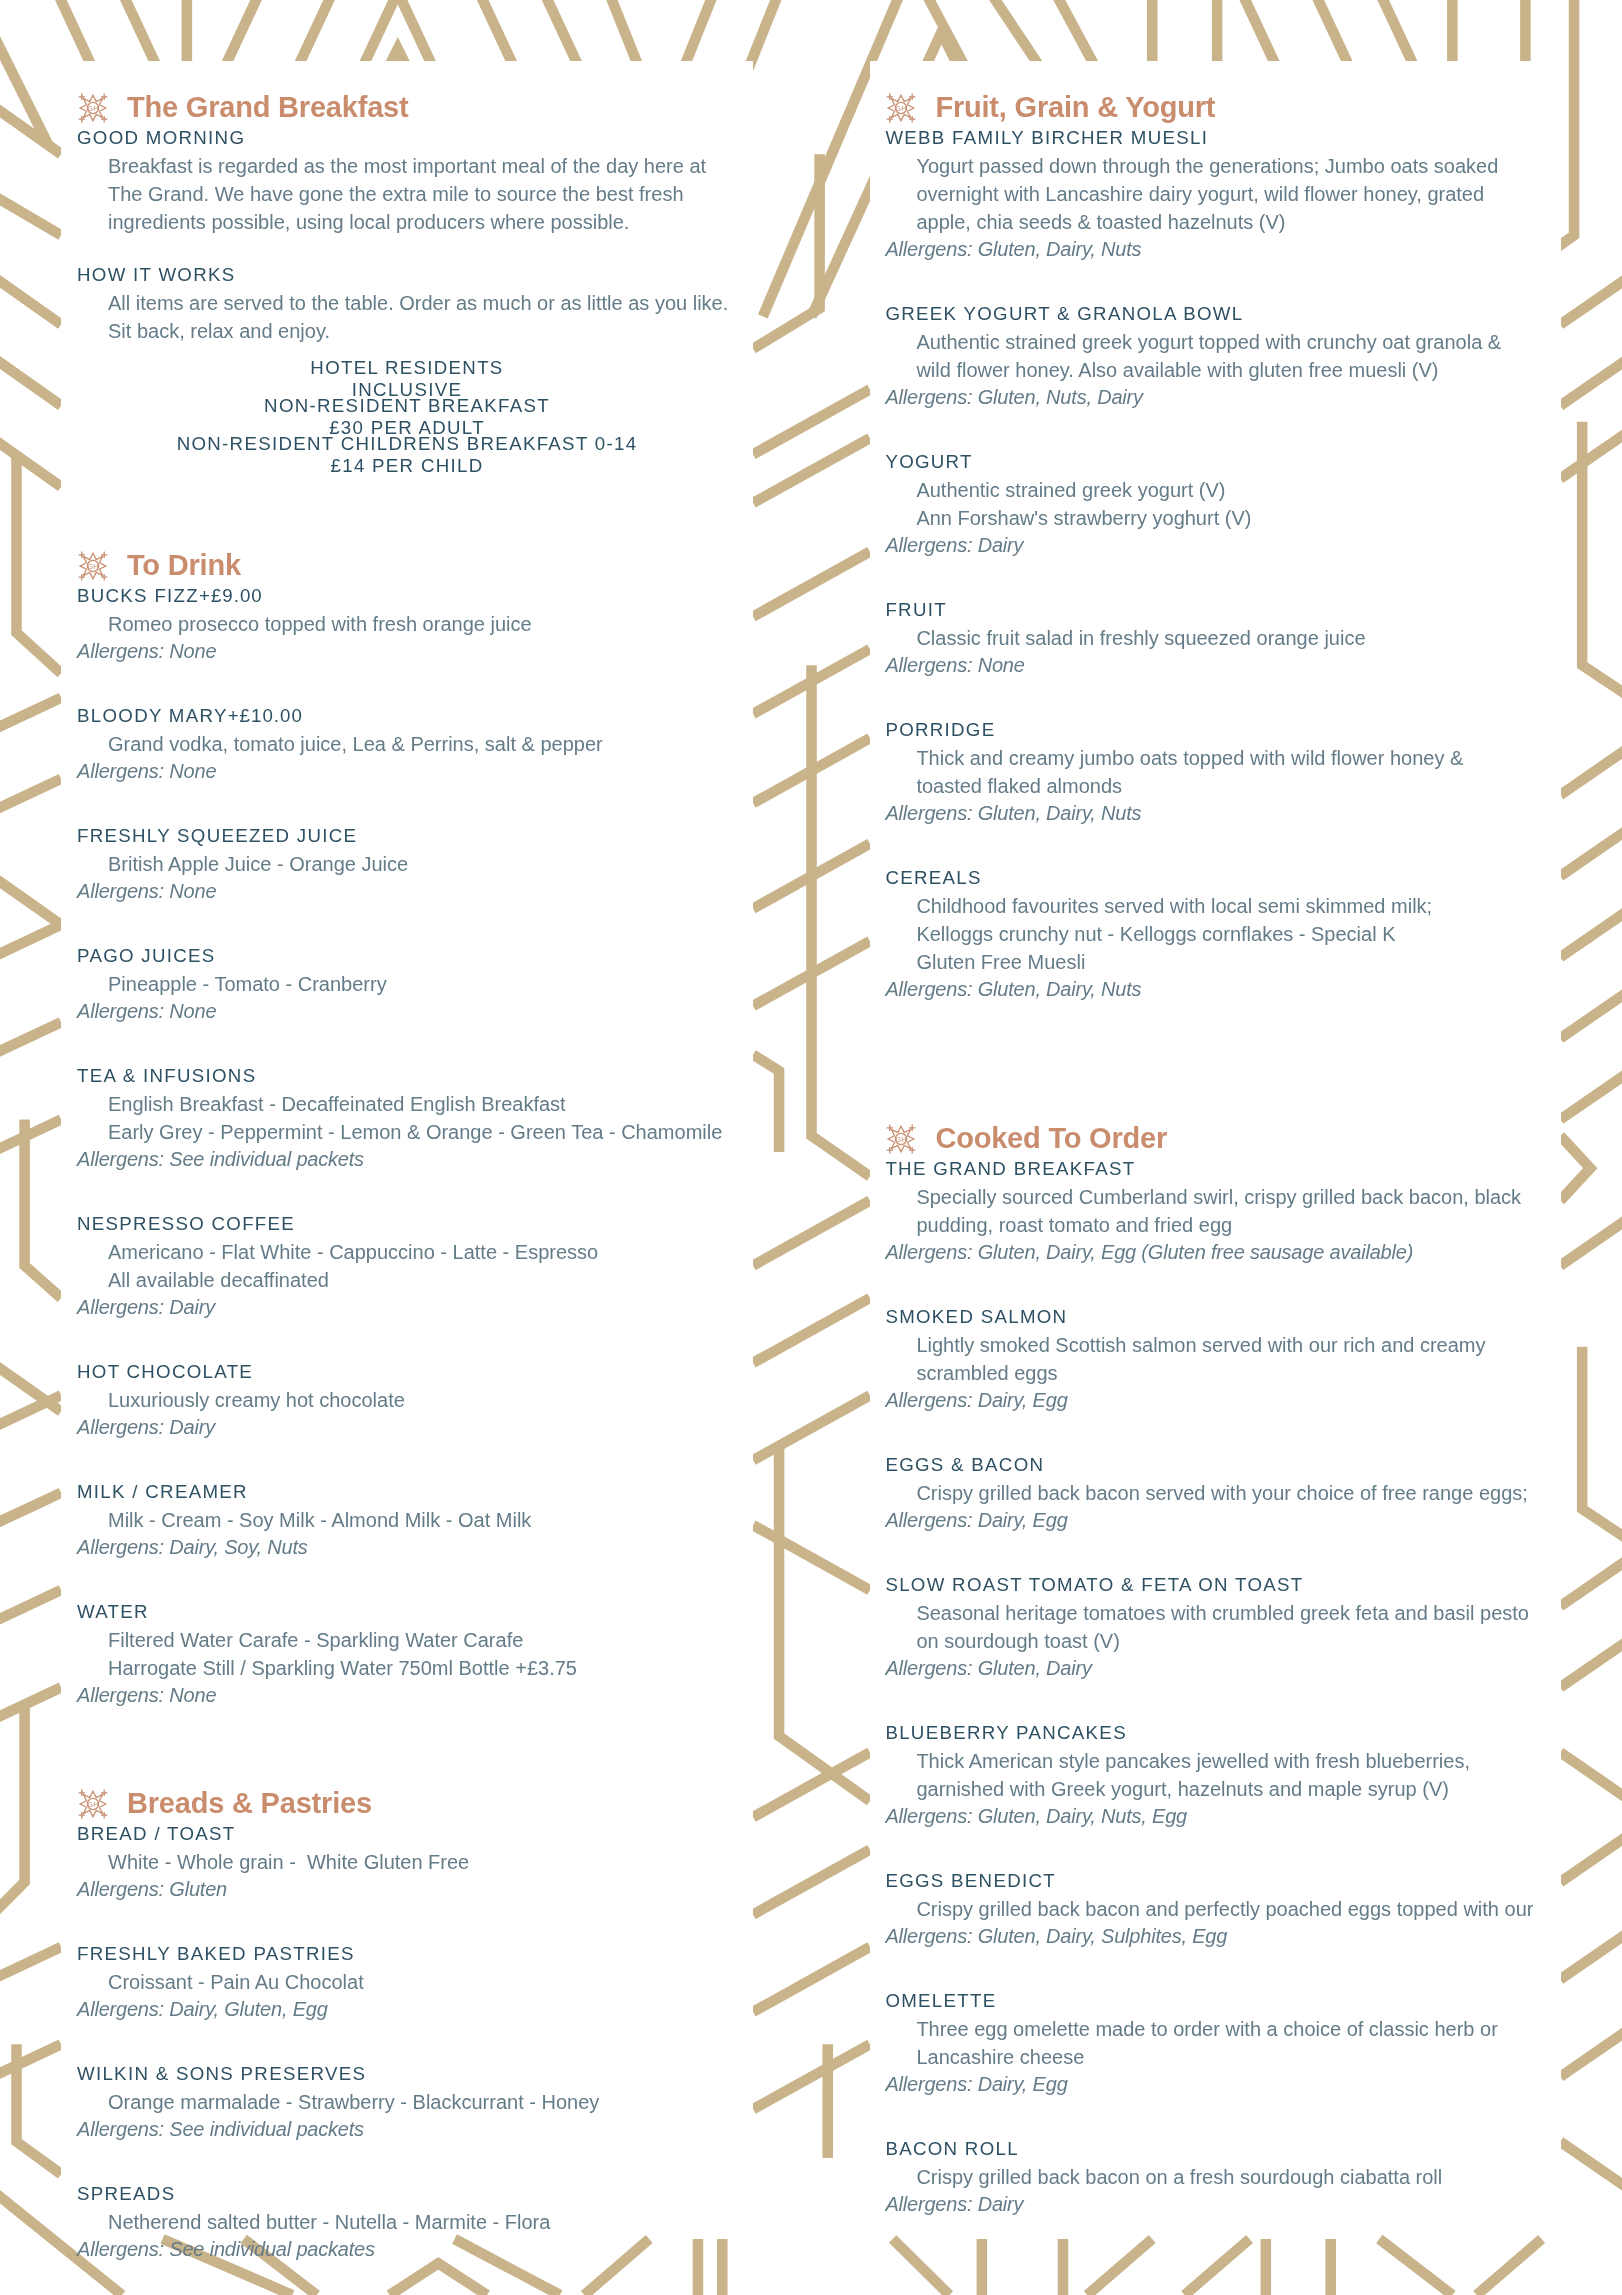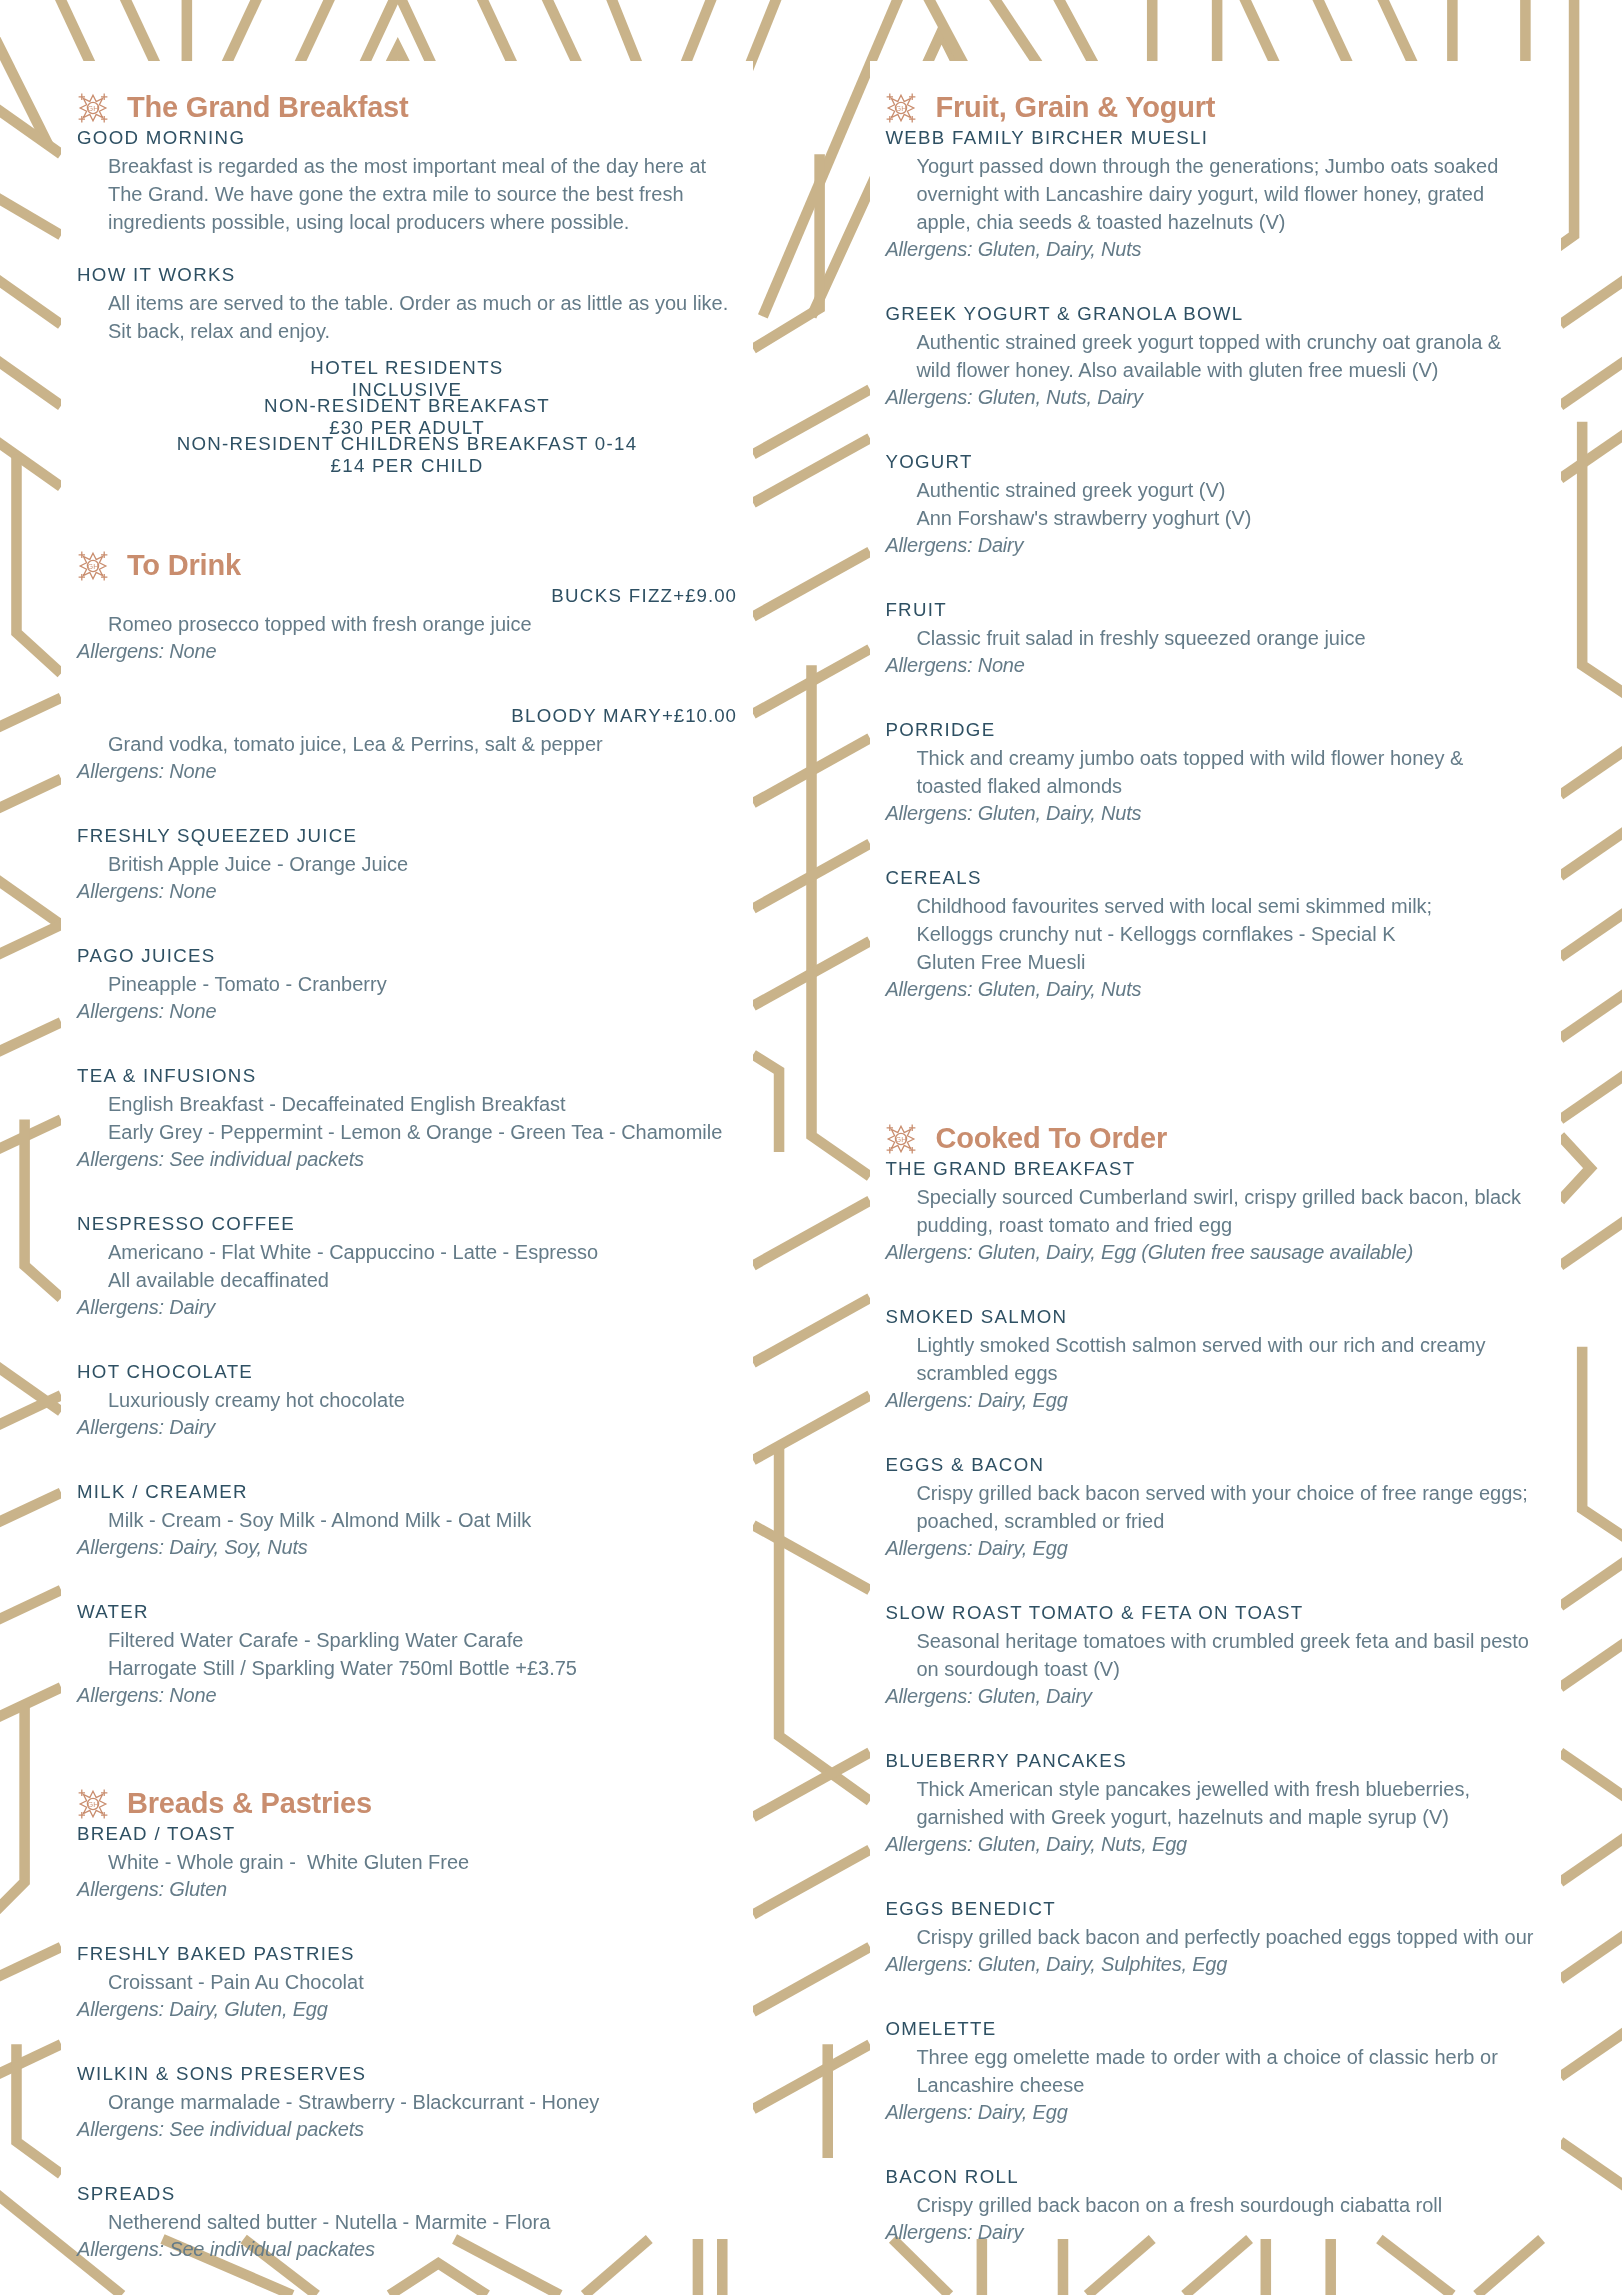--- a/index.html
+++ b/index.html
@@ -6,21 +6,21 @@
   body { width:1623px; height:2295px; position:relative; background:#ffffff; overflow:hidden;
          font-family:"Liberation Sans", "DejaVu Sans", sans-serif; }
   #bg { position:absolute; left:0; top:0; width:1623px; height:2295px; }
   .panel { position:absolute; top:61px; height:2172px; background:#ffffff; box-sizing:border-box; }
   #left-panel { left:61px; width:692px; padding:0 16px 0 16px; }
   #right-panel { left:870px; width:691px; padding:0 16px 0 15.4px; }
   .section-head { display:flex; align-items:flex-end; height:52px; margin-top:10.5px; }
   .sec-icon { width:32px; height:32px; margin-right:18px; flex:none; }
   .sec-title { color:#c98d6e; font-size:29px; font-weight:bold; letter-spacing:-0.2px; }
   .item { margin-top:0; }
-  .item-title-row { display:flex; justify-content:flex-end; align-items:baseline; }
+  .item-title-row { display:flex; justify-content:flex-start; align-items:baseline; }
   .item-title { color:#2e5063; font-size:18.7px; letter-spacing:1.3px; text-transform:uppercase; line-height:28px; }
   .item-price { color:#2e5063; font-size:18.7px; letter-spacing:1px; line-height:28px; }
   .item-desc { color:#647b88; font-size:20px; line-height:28px; font-weight:300;margin-left:31px; }
   .item-allergens { color:#647b88; font-size:20px; font-style:italic; line-height:26px; letter-spacing:-0.2px; }
   .gap-lg { height:38px; }
   .price-row { display:flex; justify-content:space-between; height:38px; align-items:center;flex-direction:column; }
   .price-row span { color:#2e5063; font-size:18.7px; letter-spacing:1.3px; }
 </style>
 </head>
 <body>
@@ -375,21 +375,20 @@
   <div class="item">
     <div class="item-title">SMOKED SALMON</div>
     <div class="item-desc">Lightly smoked Scottish salmon served with our rich and creamy</div>
     <div class="item-desc">scrambled eggs</div>
     <div class="item-allergens">Allergens: Dairy, Egg</div>
   </div>
   <div class="gap-lg"></div>
   <div class="item">
     <div class="item-title">EGGS &amp; BACON</div>
     <div class="item-desc">Crispy grilled back bacon served with your choice of free range eggs;</div>
-    <div class="item-desc">poached, scrambled or fried</div>
     <div class="item-allergens">Allergens: Dairy, Egg</div>
   </div>
   <div class="gap-lg"></div>
   <div class="item">
     <div class="item-title">SLOW ROAST TOMATO &amp; FETA ON TOAST</div>
     <div class="item-desc">Seasonal heritage tomatoes with crumbled greek feta and basil pesto</div>
     <div class="item-desc">on sourdough toast (V)</div>
     <div class="item-allergens">Allergens: Gluten, Dairy</div>
   </div>
   <div class="gap-lg"></div>

